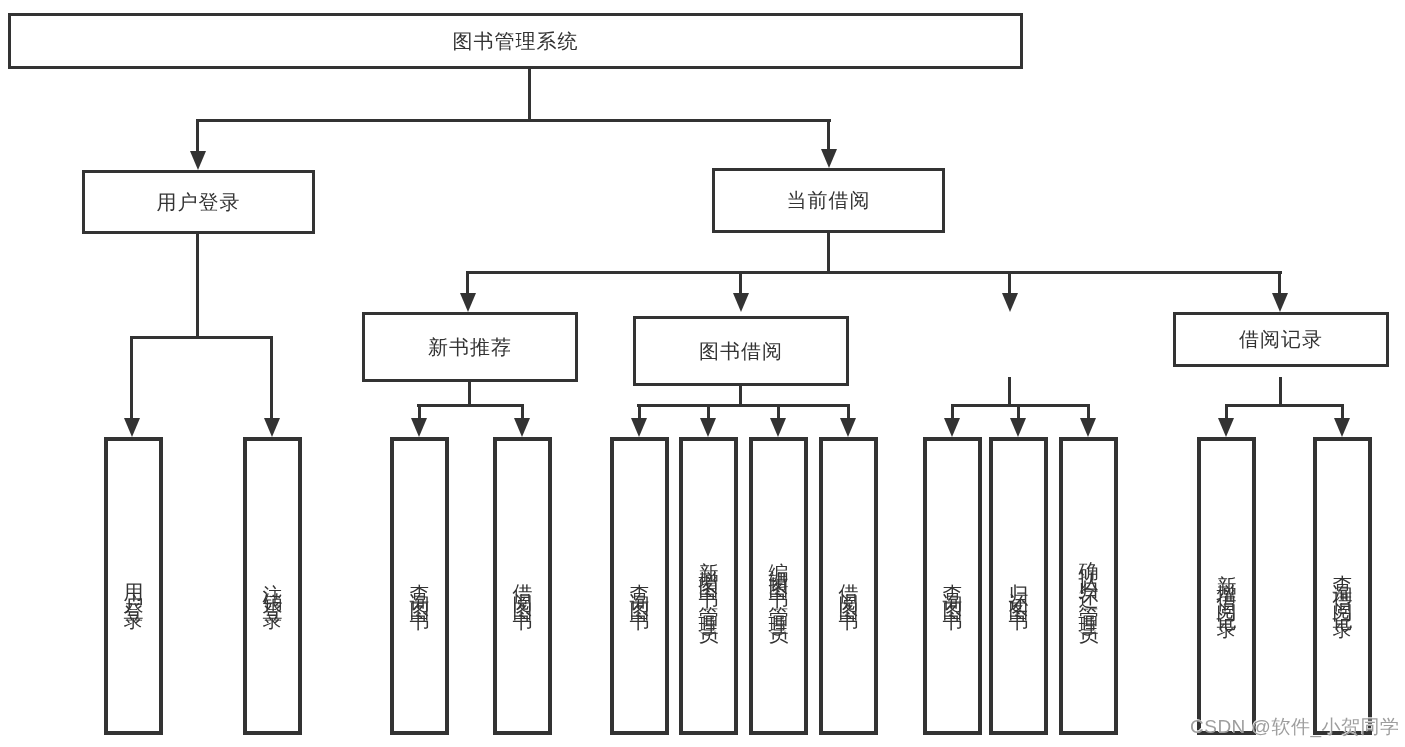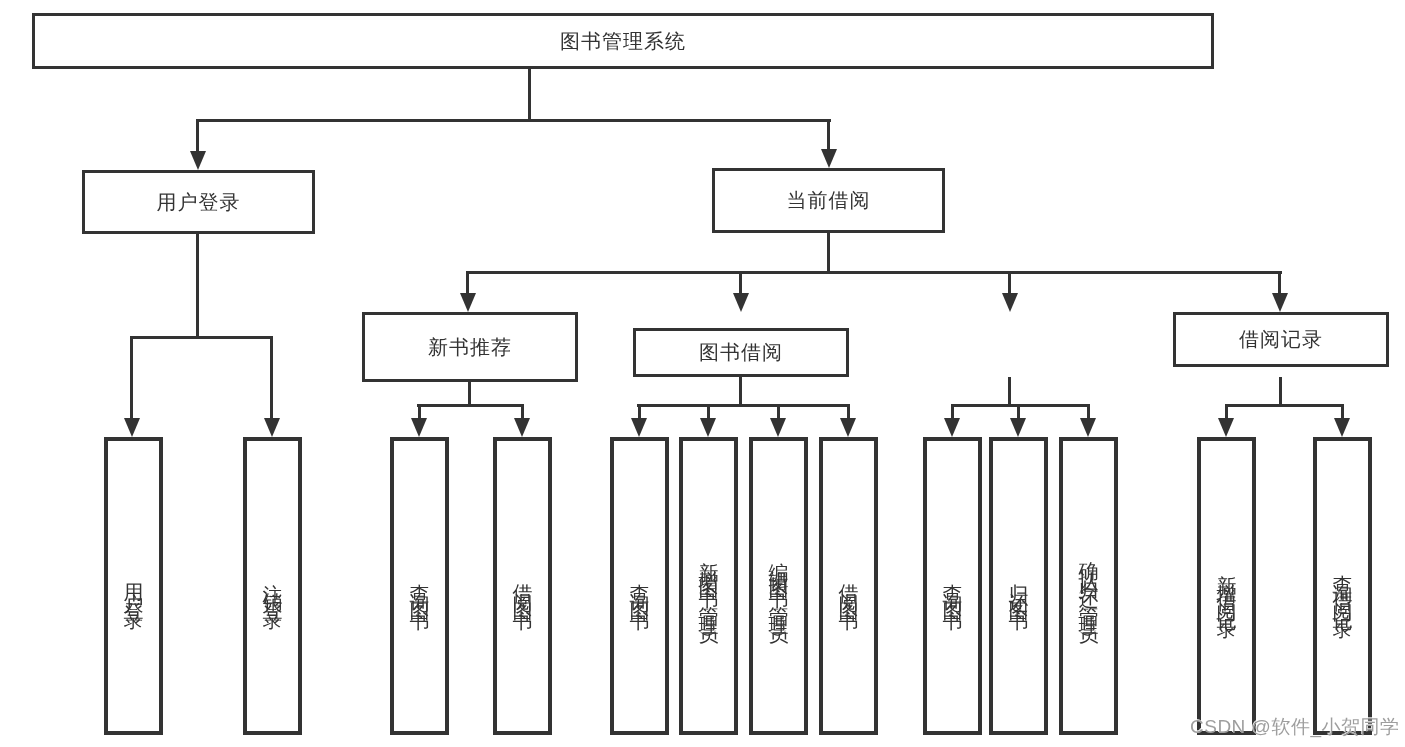--- a/index.html
+++ b/index.html
@@ -38,21 +38,21 @@
     position:absolute;z-index:5;font-size:19px;color:var(--wm);
     letter-spacing:0.5px;white-space:nowrap;
     text-shadow:-1px -1px 0 rgba(255,255,255,0.85);
   }
 </style>
 </head>
 <body>
 
 <div id="canvas">
 
-  <div class="node" style="left:32px;top:13px;width:1182px;height:56px">
+  <div class="node" style="left:8px;top:13px;width:1015px;height:56px">
     <span>图书管理系统</span>
   </div>
 
   <div class="vline" style="left:528px;top:69px;height:50px"></div>
   <div class="hline" style="left:196px;top:119px;width:635px"></div>
   <div class="vline" style="left:196px;top:119px;height:34px"></div>
   <div class="arrow" style="left:190px;top:151px"></div>
   <div class="vline" style="left:827px;top:119px;height:32px"></div>
   <div class="arrow" style="left:821px;top:149px"></div>
 
@@ -77,21 +77,21 @@
   <div class="vline" style="left:739px;top:271px;height:24px"></div>
   <div class="arrow" style="left:733px;top:293px"></div>
   <div class="vline" style="left:1008px;top:271px;height:24px"></div>
   <div class="arrow" style="left:1002px;top:293px"></div>
   <div class="vline" style="left:1278px;top:271px;height:24px"></div>
   <div class="arrow" style="left:1272px;top:293px"></div>
 
   <div class="node" style="left:362px;top:312px;width:216px;height:70px">
     <span>新书推荐</span>
   </div>
-  <div class="node" style="left:633px;top:328px;width:216px;height:49px">
+  <div class="node" style="left:633px;top:316px;width:216px;height:70px">
     <span>图书借阅</span>
   </div>
   <div class="node" style="left:1173px;top:312px;width:216px;height:55px">
     <span>借阅记录</span>
   </div>
 
   <div class="vline" style="left:468px;top:377px;height:29px"></div>
   <div class="hline" style="left:417px;top:404px;width:107px"></div>
   <div class="vline" style="left:418px;top:404px;height:15px"></div>
   <div class="arrow" style="left:411px;top:418px"></div>

